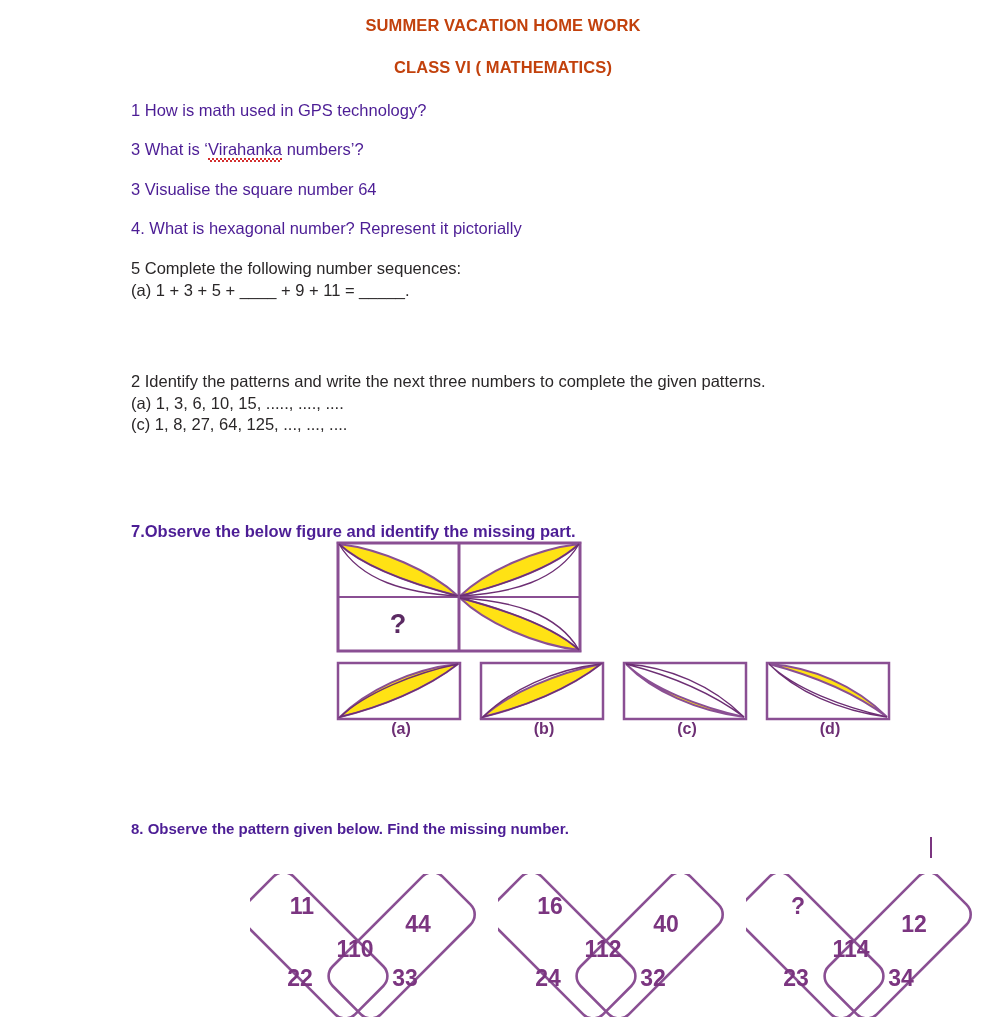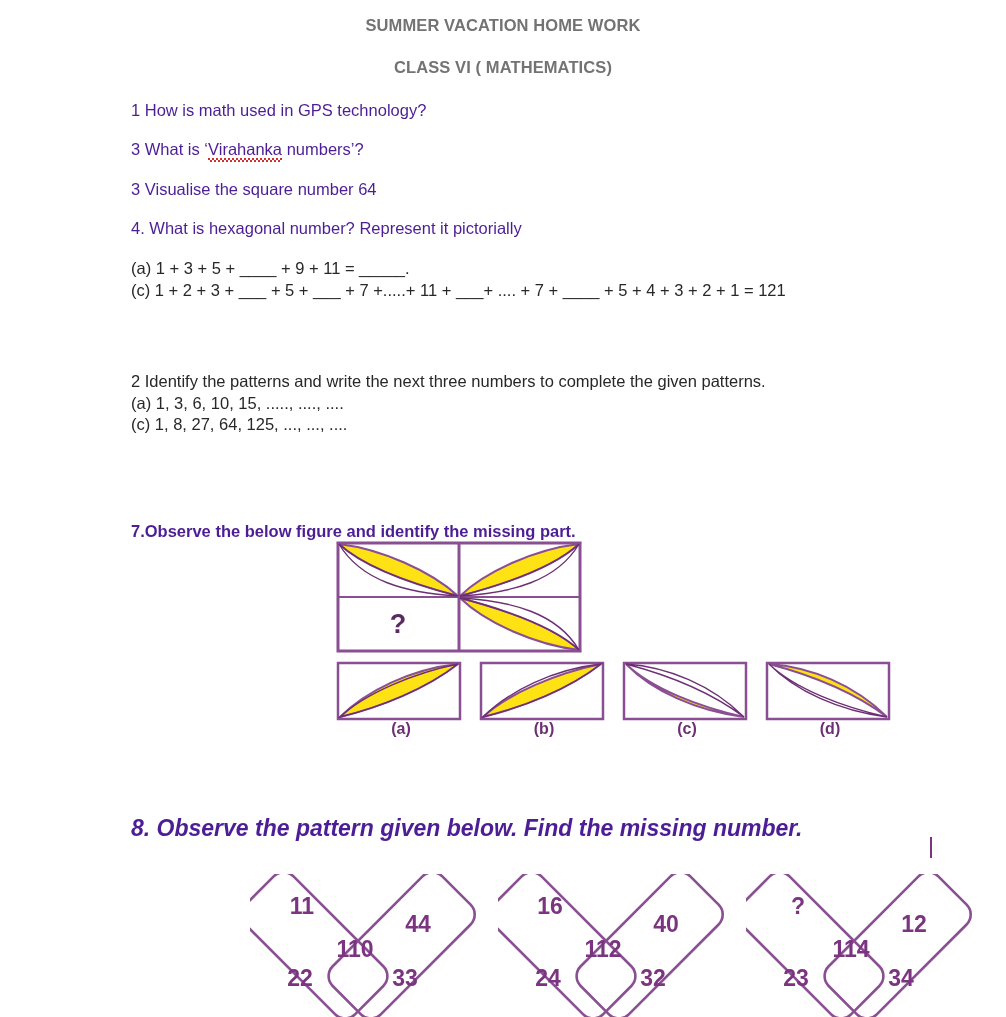--- a/index.html
+++ b/index.html
@@ -18,21 +18,21 @@
 
   
   .doc-title {
     position: absolute;
     left: 0;
     width: 100%;
     text-align: center;
     font-weight: bold;
     font-size: 16.5px;
     letter-spacing: 0.1px;
-    color: #737373;
+    color: #c2410c;
   }
   #title-main { top: 16px; }
   #title-sub  { top: 58px; }
 
   
   .qtext {
     position: absolute;
     left: 131px;
     font-size: 16.5px;
     line-height: 19px;
@@ -121,22 +121,22 @@
 <div class="doc-title" id="title-sub">CLASS VI ( MATHEMATICS)</div>
 
 <div class="qtext" style="top:101px;">1 How is math used in GPS technology?</div>
 
 <div class="qtext" style="top:140px;"><span>3 What is ‘</span><span class="squiggle">Virahanka</span><span> numbers’?</span></div>
 
 <div class="qtext" style="top:180px;">3 Visualise the square number 64</div>
 <div class="qtext" style="top:219px;">4. What is hexagonal number? Represent it pictorially</div>
 
 <div class="q-block" style="top:258px;">
+  <div class="line">5 Complete the following number sequences:</div>
   <div class="line">(a) 1 + 3 + 5 + ____ + 9 + 11 = _____.</div>
-  <div class="line">(c) 1 + 2 + 3 + ___ + 5 + ___ + 7 +.....+ 11 + ___+ .... + 7 + ____ + 5 + 4 + 3 + 2 + 1 = 121</div>
 </div>
 
 <div class="q-block" style="top:371px;">
   <div class="line">2 Identify the patterns and write the next three numbers to complete the given patterns.</div>
   <div class="line">(a) 1, 3, 6, 10, 15, ....., ...., ....</div>
   <div class="line">(c) 1, 8, 27, 64, 125, ..., ..., ....</div>
 </div>
 
 <div class="qtext bold" style="top:486px;">7.Observe the below figure and identify the missing part.</div>
 
@@ -189,21 +189,21 @@
     <path d="M433,3 C 475,14 519,32 551,56 C 519,24 475,6 433,3 Z" fill="#ffe214" stroke="#8a4f93" stroke-width="2"></path>
     <path d="M433,3 C 459,30 504,50 551,56 C 507,46 459,28 433,3 Z" fill="none" stroke="#6d2f74" stroke-width="1.3"></path>
   </g>
 </svg>
 
 <div class="opt-label" style="left:341px; top:720px;">(a)</div>
 <div class="opt-label" style="left:484px; top:720px;">(b)</div>
 <div class="opt-label" style="left:627px; top:720px;">(c)</div>
 <div class="opt-label" style="left:770px; top:720px;">(d)</div>
 
-<div class="qtext bold" style="top:783px; font-size:23px;font-style:italic;">8. Observe the pattern given below. Find the missing number.</div>
+<div class="qtext bold" style="top:783px; font-size:15px;">8. Observe the pattern given below. Find the missing number.</div>
 
 <div id="stray-mark"></div>
 
 <div id="figure8">
 
   <svg class="diamond-group" style="left:0px;" width="226" height="143" viewBox="0 0 226 143">
     <g fill="none" stroke="#8a4f93" stroke-width="2.6" stroke-linejoin="round">
 
       <rect x="30" y="-6" width="68" height="155" rx="14" ry="14" transform="rotate(-45 64 71)"></rect>
 

